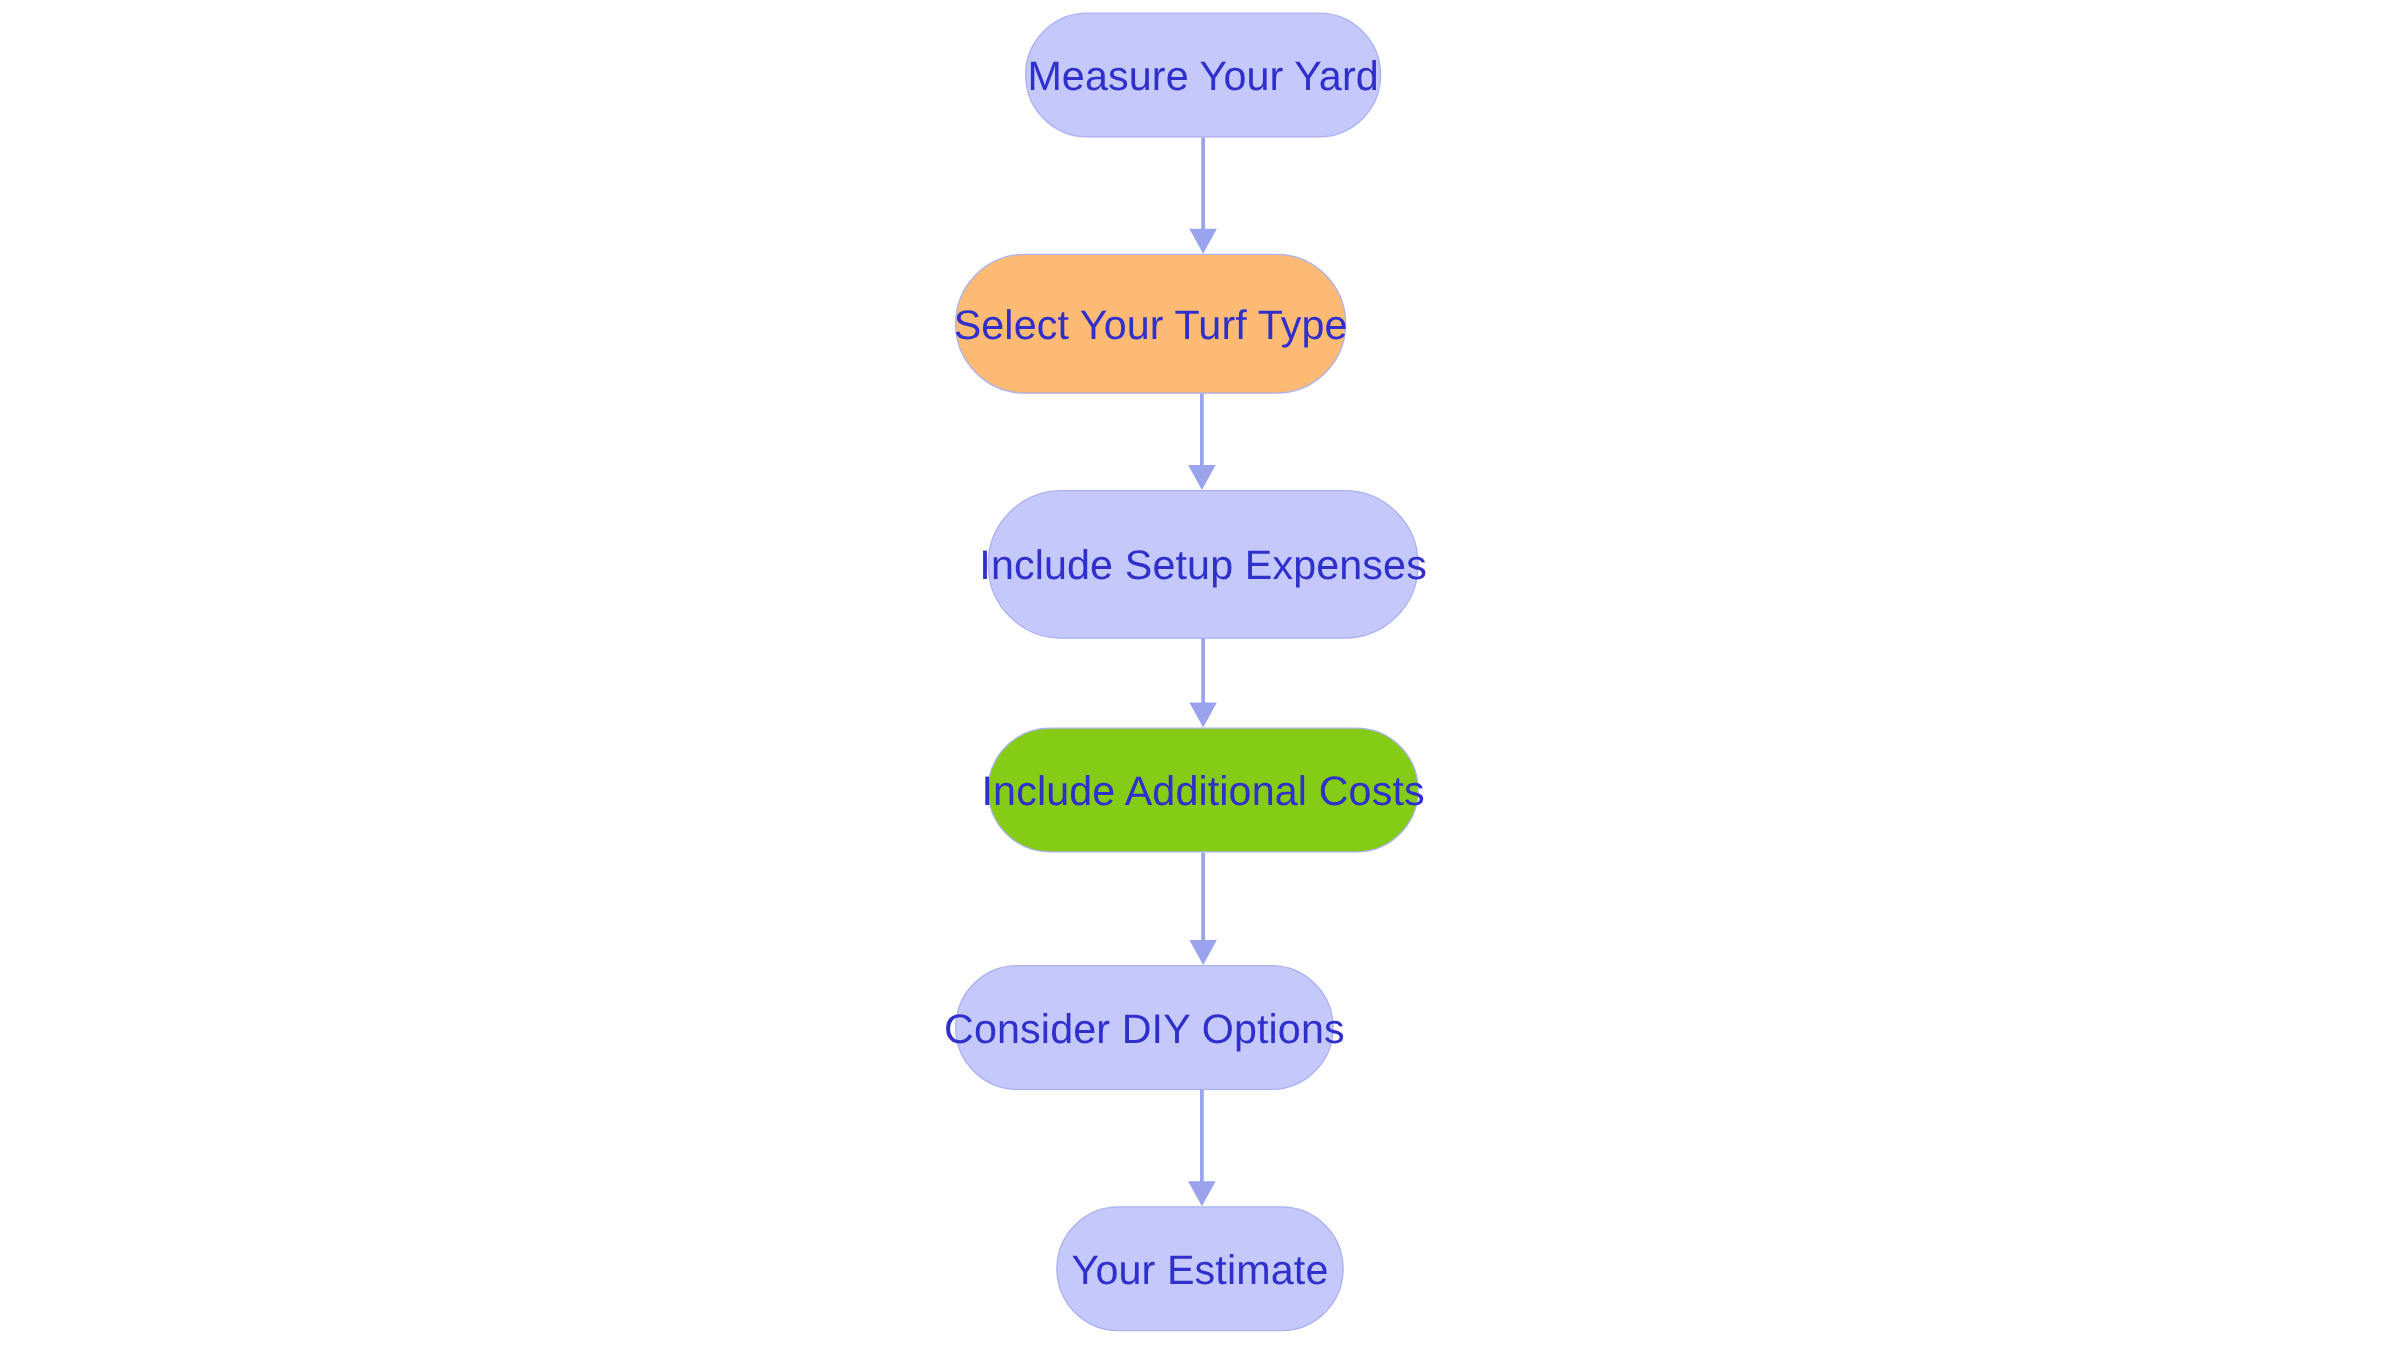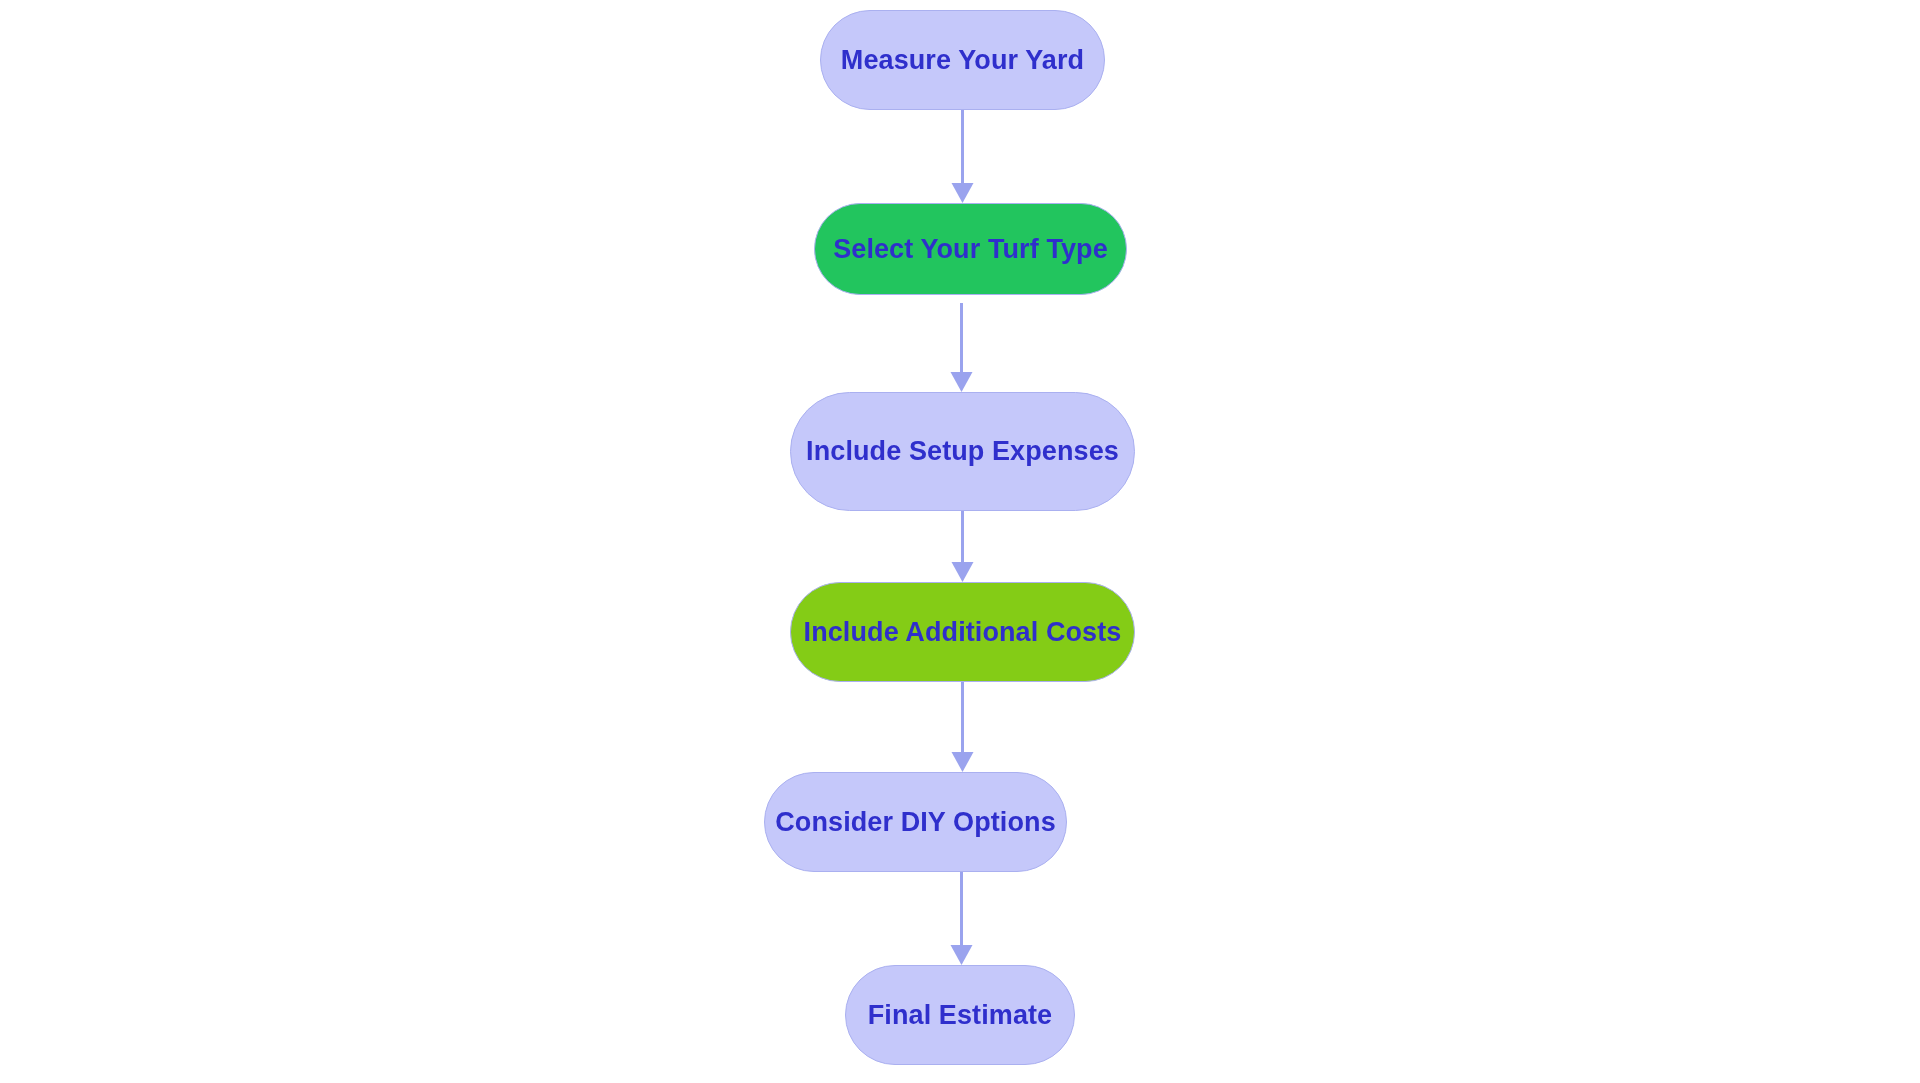--- a/index.html
+++ b/index.html
@@ -36,22 +36,22 @@
     display: flex;
     align-items: center;
     justify-content: center;
     border-radius: 999px;
     border: 1.6px solid #aab0f0;
     background: #c5c8fa;
     height: 100px;
   }
 
   .node-label {
-    font-size: 27px;
-    font-weight: 700;
+    font-size: 33px;
+    font-weight: 400;
     letter-spacing: 0.1px;
     color: #2f2fcc;
     white-space: nowrap;
     line-height: 1;
   }
 </style>
 </head>
 <body>
 
 <div id="flow-canvas">
@@ -78,30 +78,30 @@
           <line x1="961.5" y1="872" x2="961.5" y2="946" stroke="#9aa3ee" stroke-width="3"></line>
           <polygon points="950.5,945 972.5,945 961.5,965" fill="#9aa3ee"></polygon>
         </g>
       </g>
   </svg>
 
   <div id="nodes-group">
       <div class="node" style="left: 820px; top: 10px; width: 285px; height: 100px; background: rgb(197, 200, 250); border-color: rgb(170, 176, 240);">
         <span class="node-label" style="color: rgb(47, 47, 204);">Measure Your Yard</span>
       </div>
-      <div class="node" style="left: 814px; top: 203px; width: 313px; height: 92px; background: #22c55e; border-color: rgb(170, 176, 240);">
+      <div class="node" style="left: 764px; top: 203px; width: 313px; height: 112px; background: #fdba74; border-color: rgb(170, 176, 240);">
         <span class="node-label" style="color: rgb(47, 47, 204);">Select Your Turf Type</span>
       </div>
       <div class="node" style="left: 790px; top: 392px; width: 345px; height: 119px; background: rgb(197, 200, 250); border-color: rgb(170, 176, 240); justify-content: center;">
         <span class="node-label" style="color: rgb(47, 47, 204);">Include Setup Expenses</span>
       </div>
       <div class="node" style="left: 790px; top: 582px; width: 345px; height: 100px; background: #84cc16; border-color: rgb(170, 176, 240);">
         <span class="node-label" style="color: rgb(47, 47, 204);">Include Additional Costs</span>
       </div>
       <div class="node" style="left: 764px; top: 772px; width: 303px; height: 100px; background: rgb(197, 200, 250); border-color: rgb(170, 176, 240);">
         <span class="node-label" style="color: rgb(47, 47, 204);">Consider DIY Options</span>
       </div>
       <div class="node" style="left: 845px; top: 965px; width: 230px; height: 100px; background: rgb(197, 200, 250); border-color: rgb(170, 176, 240);">
-        <span class="node-label" style="color: rgb(47, 47, 204);">Final Estimate</span>
+        <span class="node-label" style="color: rgb(47, 47, 204);">Your Estimate</span>
       </div>
     </div>
 
 </div>
 
 </body></html>

